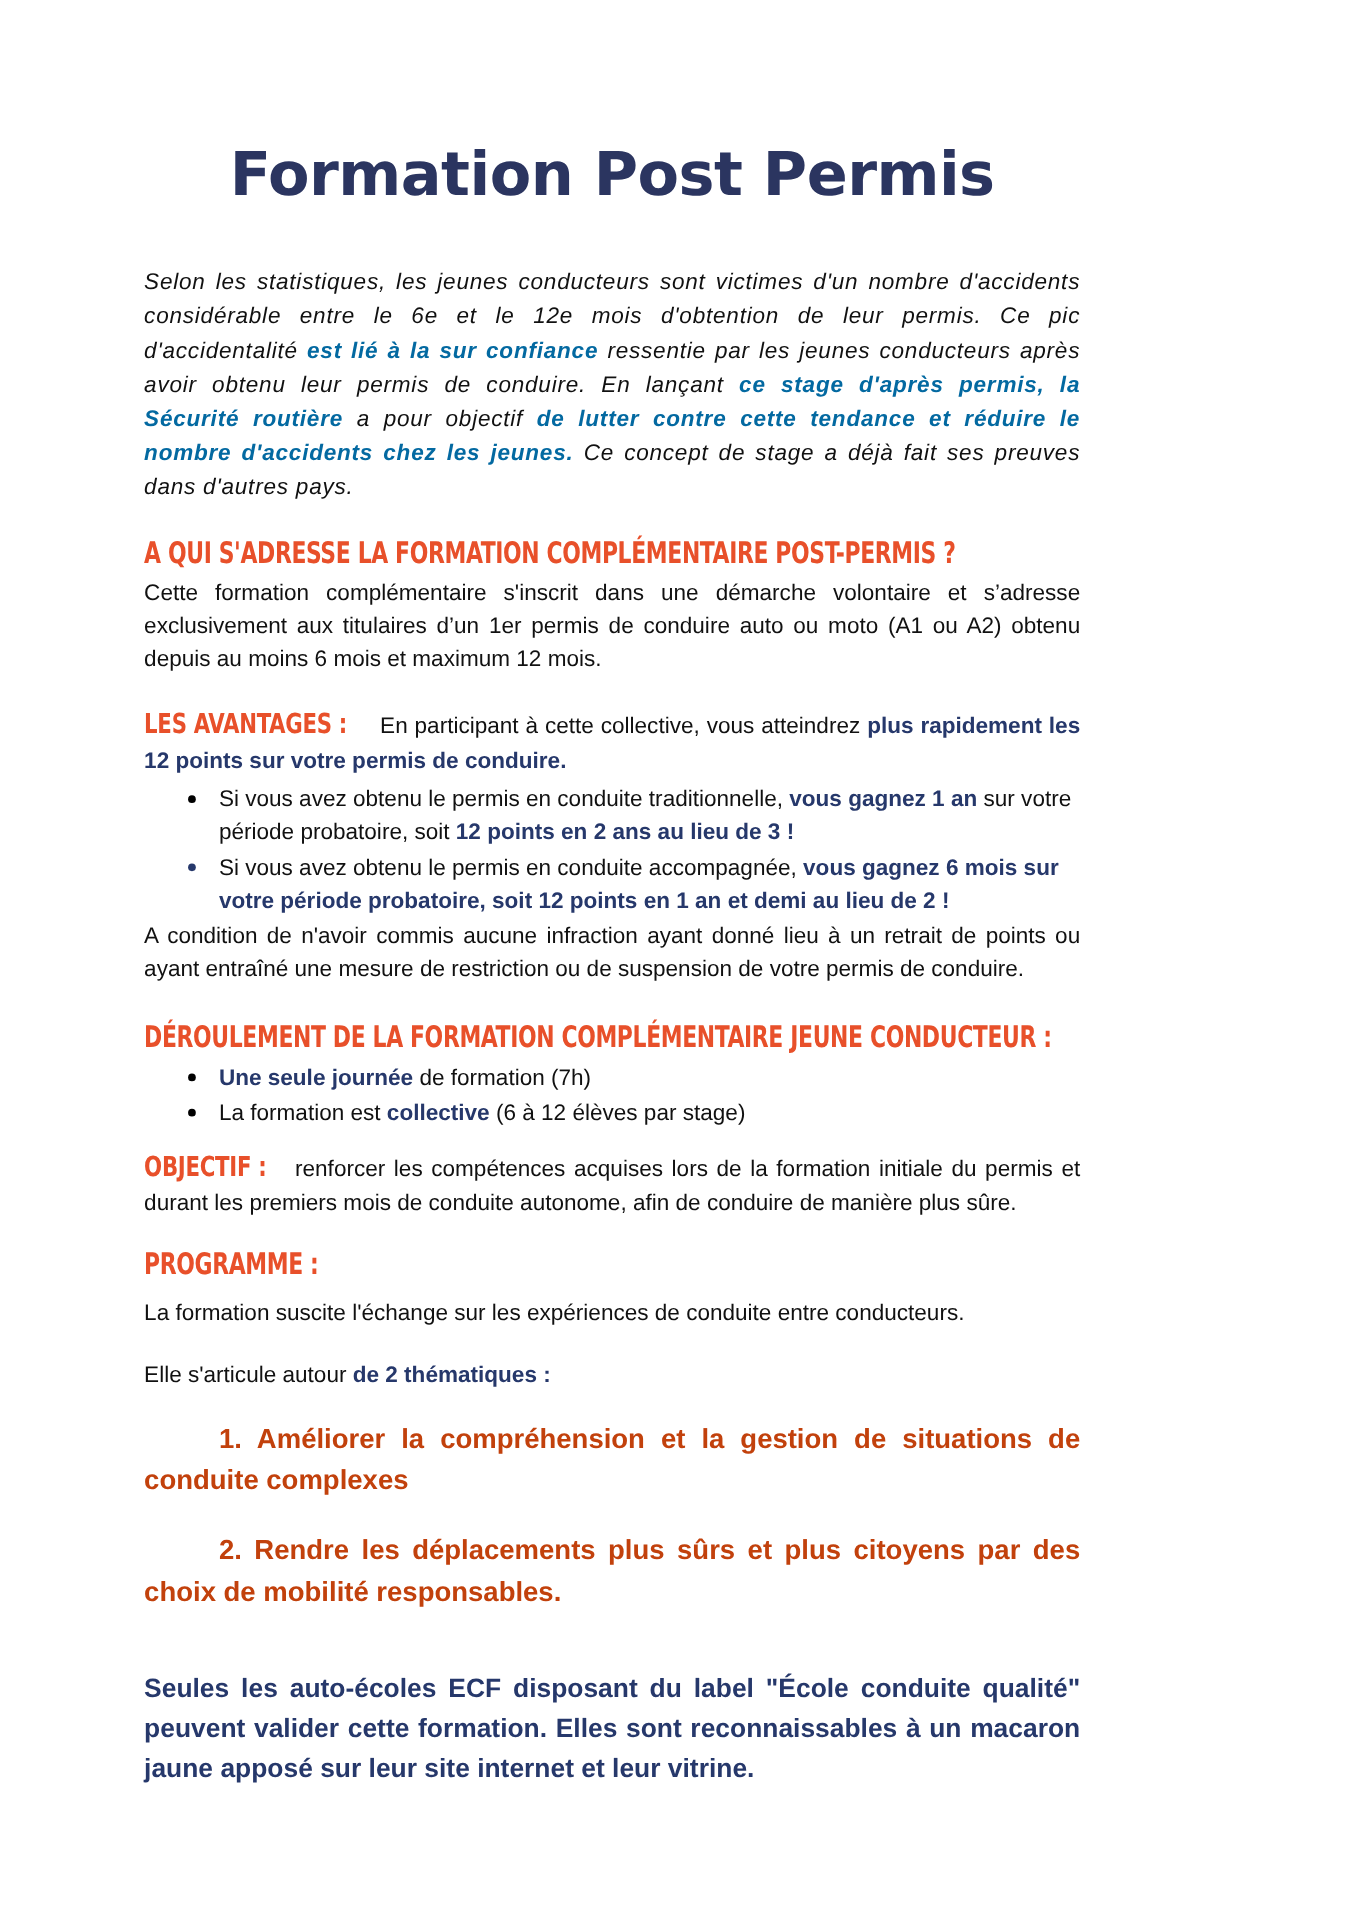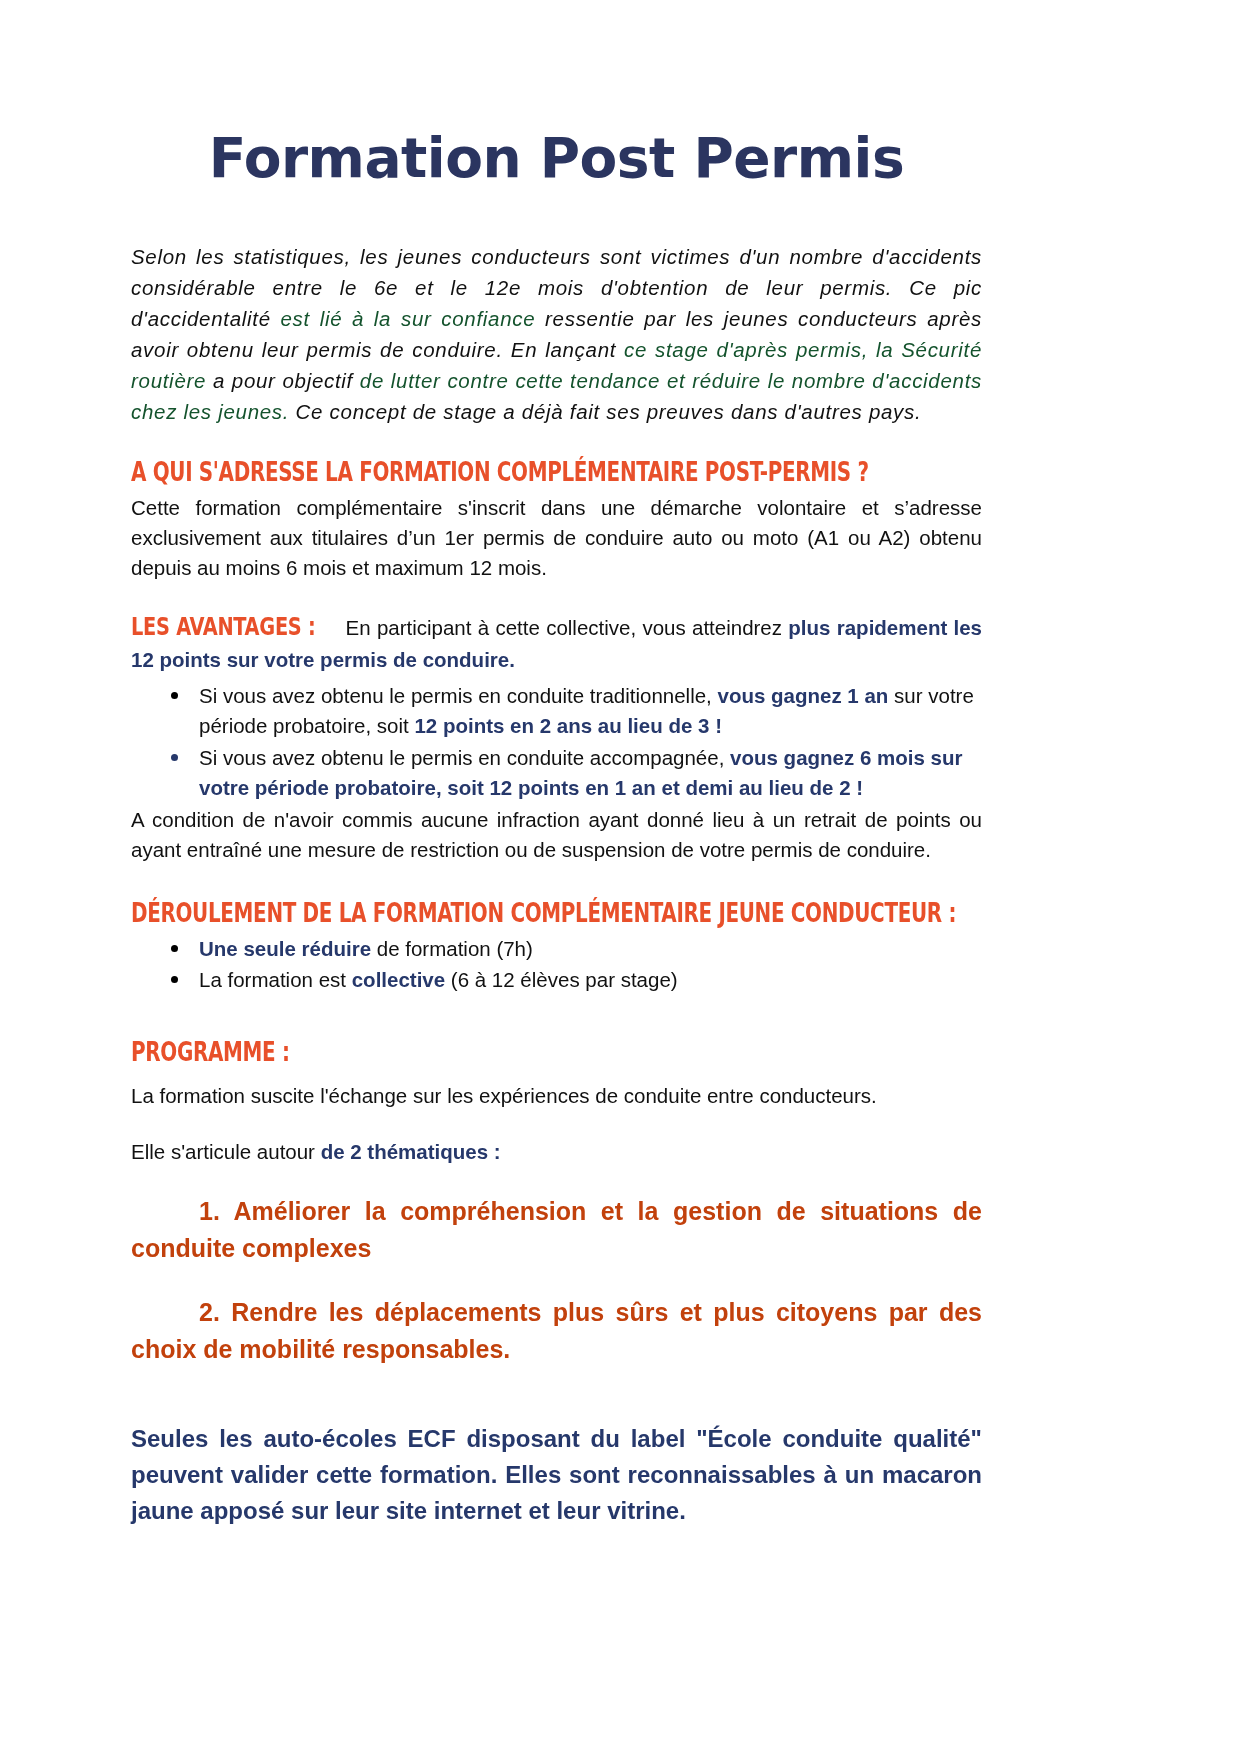--- a/index.html
+++ b/index.html
@@ -47,22 +47,22 @@
   .intro {
     margin-top: 52px;
     font-size: 20.5px;
     line-height: 1.52;
     font-style: italic;
     text-align: justify;
     letter-spacing: 0.7px;
     color: #111111;
   }
   .intro .nv {
-    color: #14532d;
-    font-weight: 400;
+    color: #0369a1;
+    font-weight: 700;
     font-style: italic;
   }
 
   
   .head-orange {
     color: #E8502A;
     font-family: "DejaVu Sans Condensed", "Liberation Sans Narrow", "Liberation Sans", sans-serif;
     font-weight: 700;
     font-size: 27px;
     letter-spacing: -0.4px;
@@ -175,30 +175,31 @@
       </li>
     </ul>
 
     <p class="body-p">A condition de n'avoir commis aucune infraction ayant donné lieu à un retrait de points ou ayant entraîné une mesure de restriction ou de suspension de votre permis de conduire.</p>
 
     <div class="head-orange h2">DÉROULEMENT DE LA FORMATION COMPLÉMENTAIRE JEUNE CONDUCTEUR :</div>
 
     <ul class="bullets">
       <li>
         <span class="dot"></span>
-        <span class="nv">Une seule réduire</span><span> de formation (7h)</span>
+        <span class="nv">Une seule journée</span><span> de formation (7h)</span>
       </li>
       <li>
         <span class="dot"></span>
         <span>La formation est </span><span class="nv">collective</span><span> (6 à 12 élèves par stage)</span>
       </li>
     </ul>
 
     <div class="spacer-sm"></div>
 
+    <p class="body-p"><span class="inline-orange">OBJECTIF :</span><span> renforcer les compétences acquises lors de la formation initiale du permis et durant les premiers mois de conduite autonome, afin de conduire de manière plus sûre.</span></p>
 
     <div class="spacer-md"></div>
 
     <div class="head-orange">PROGRAMME :</div>
 
     <div class="spacer-sm"></div>
 
     <p class="body-p left"> La formation suscite l'échange sur les expériences de conduite entre conducteurs.</p>
 
     <div class="spacer-md"></div>

